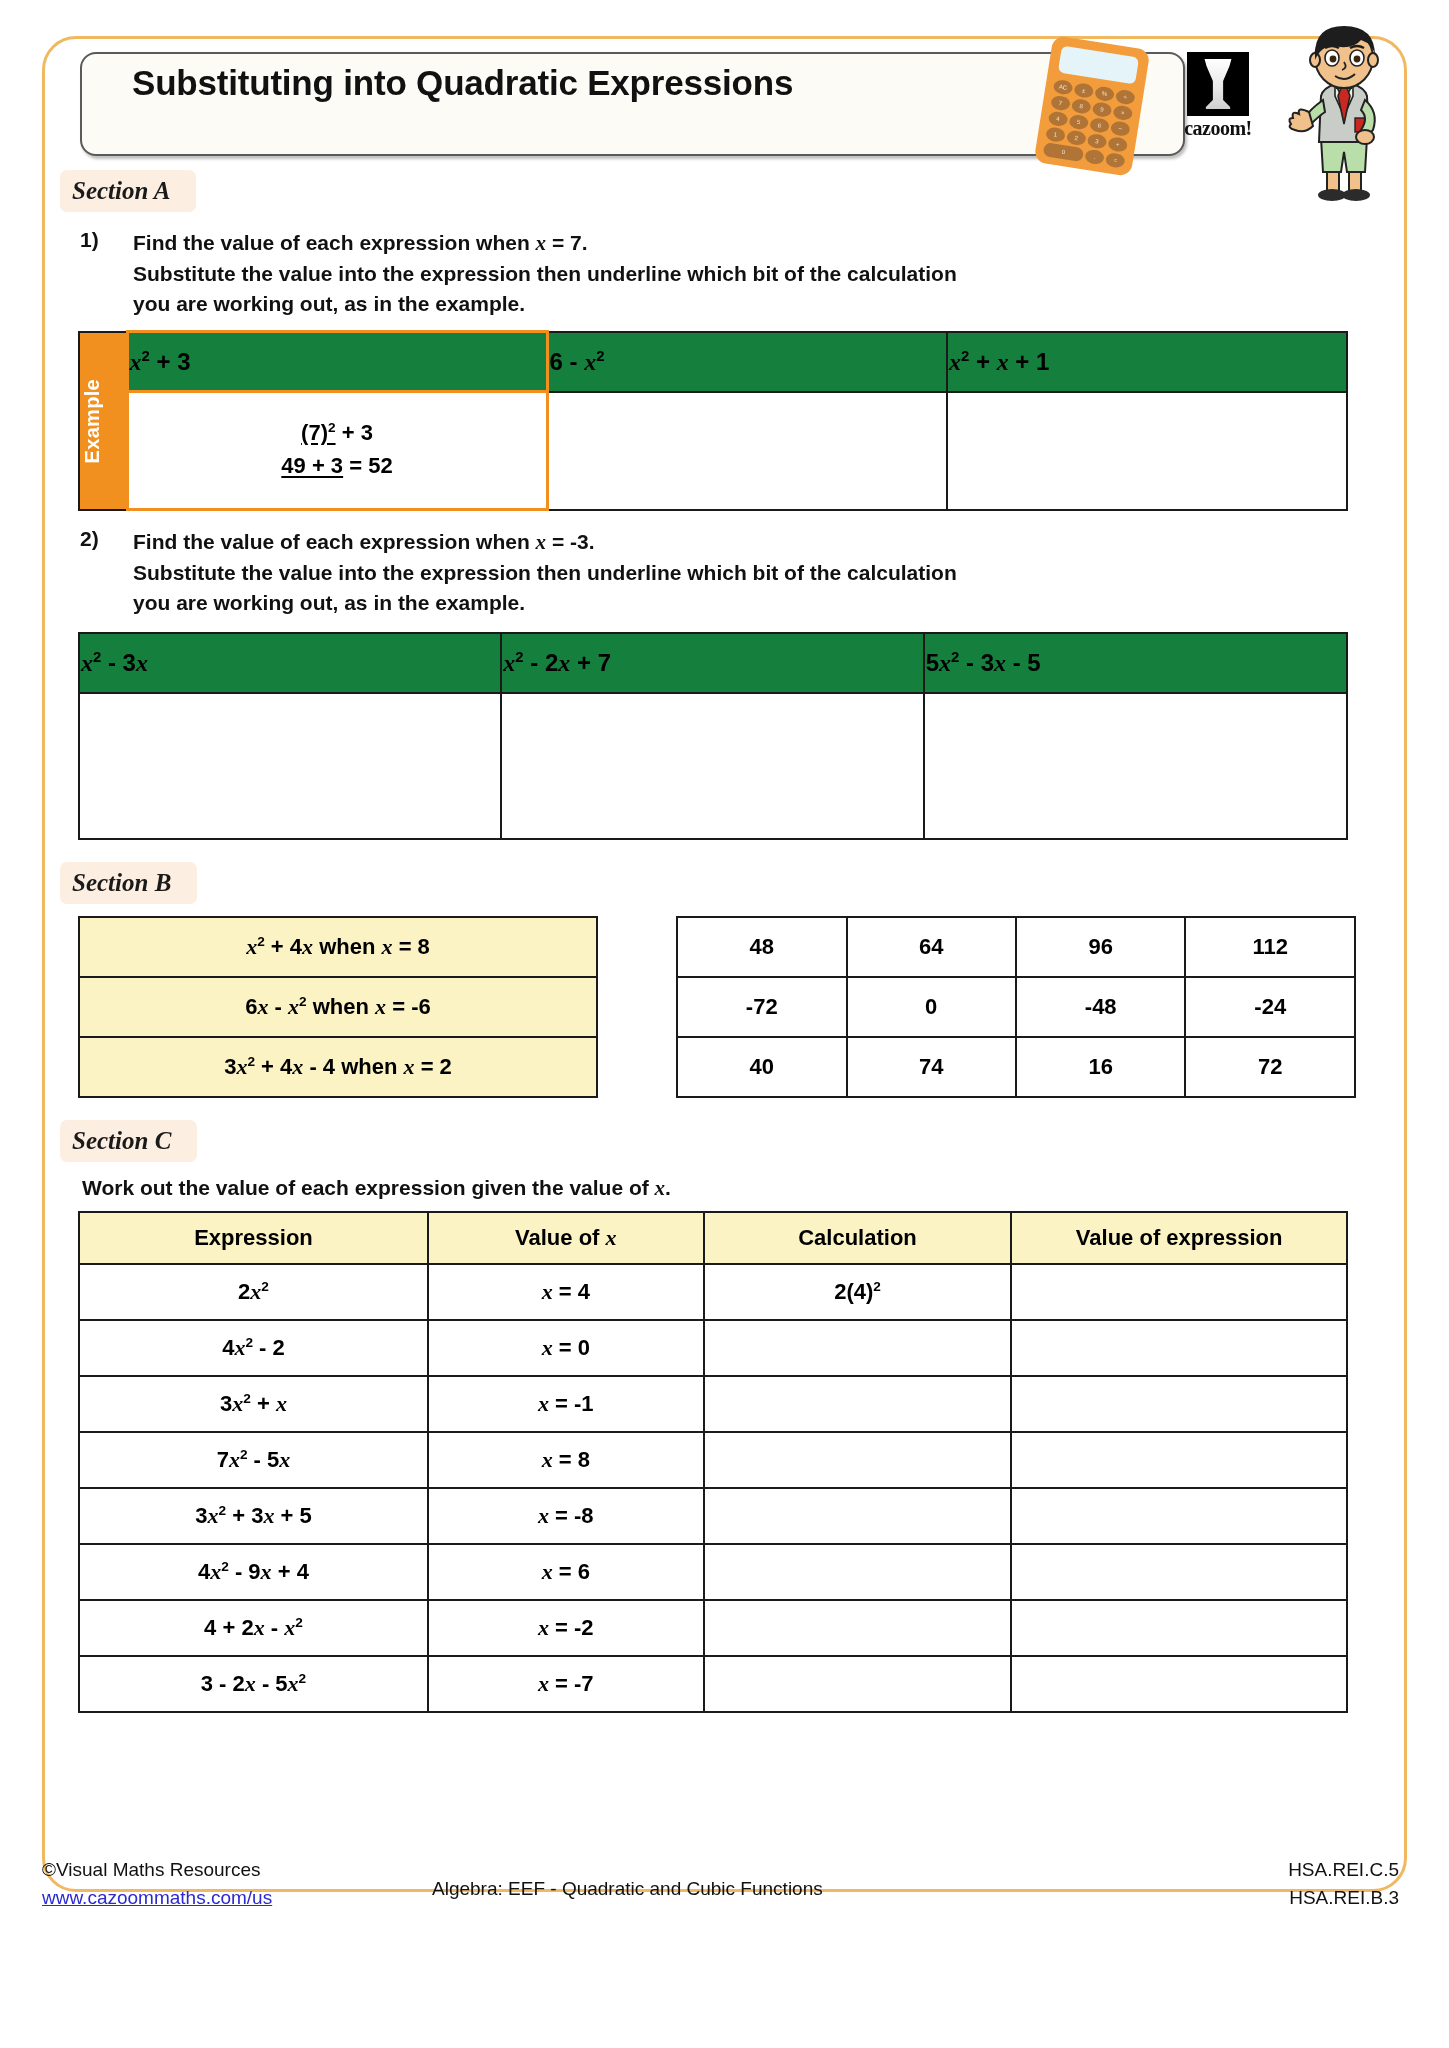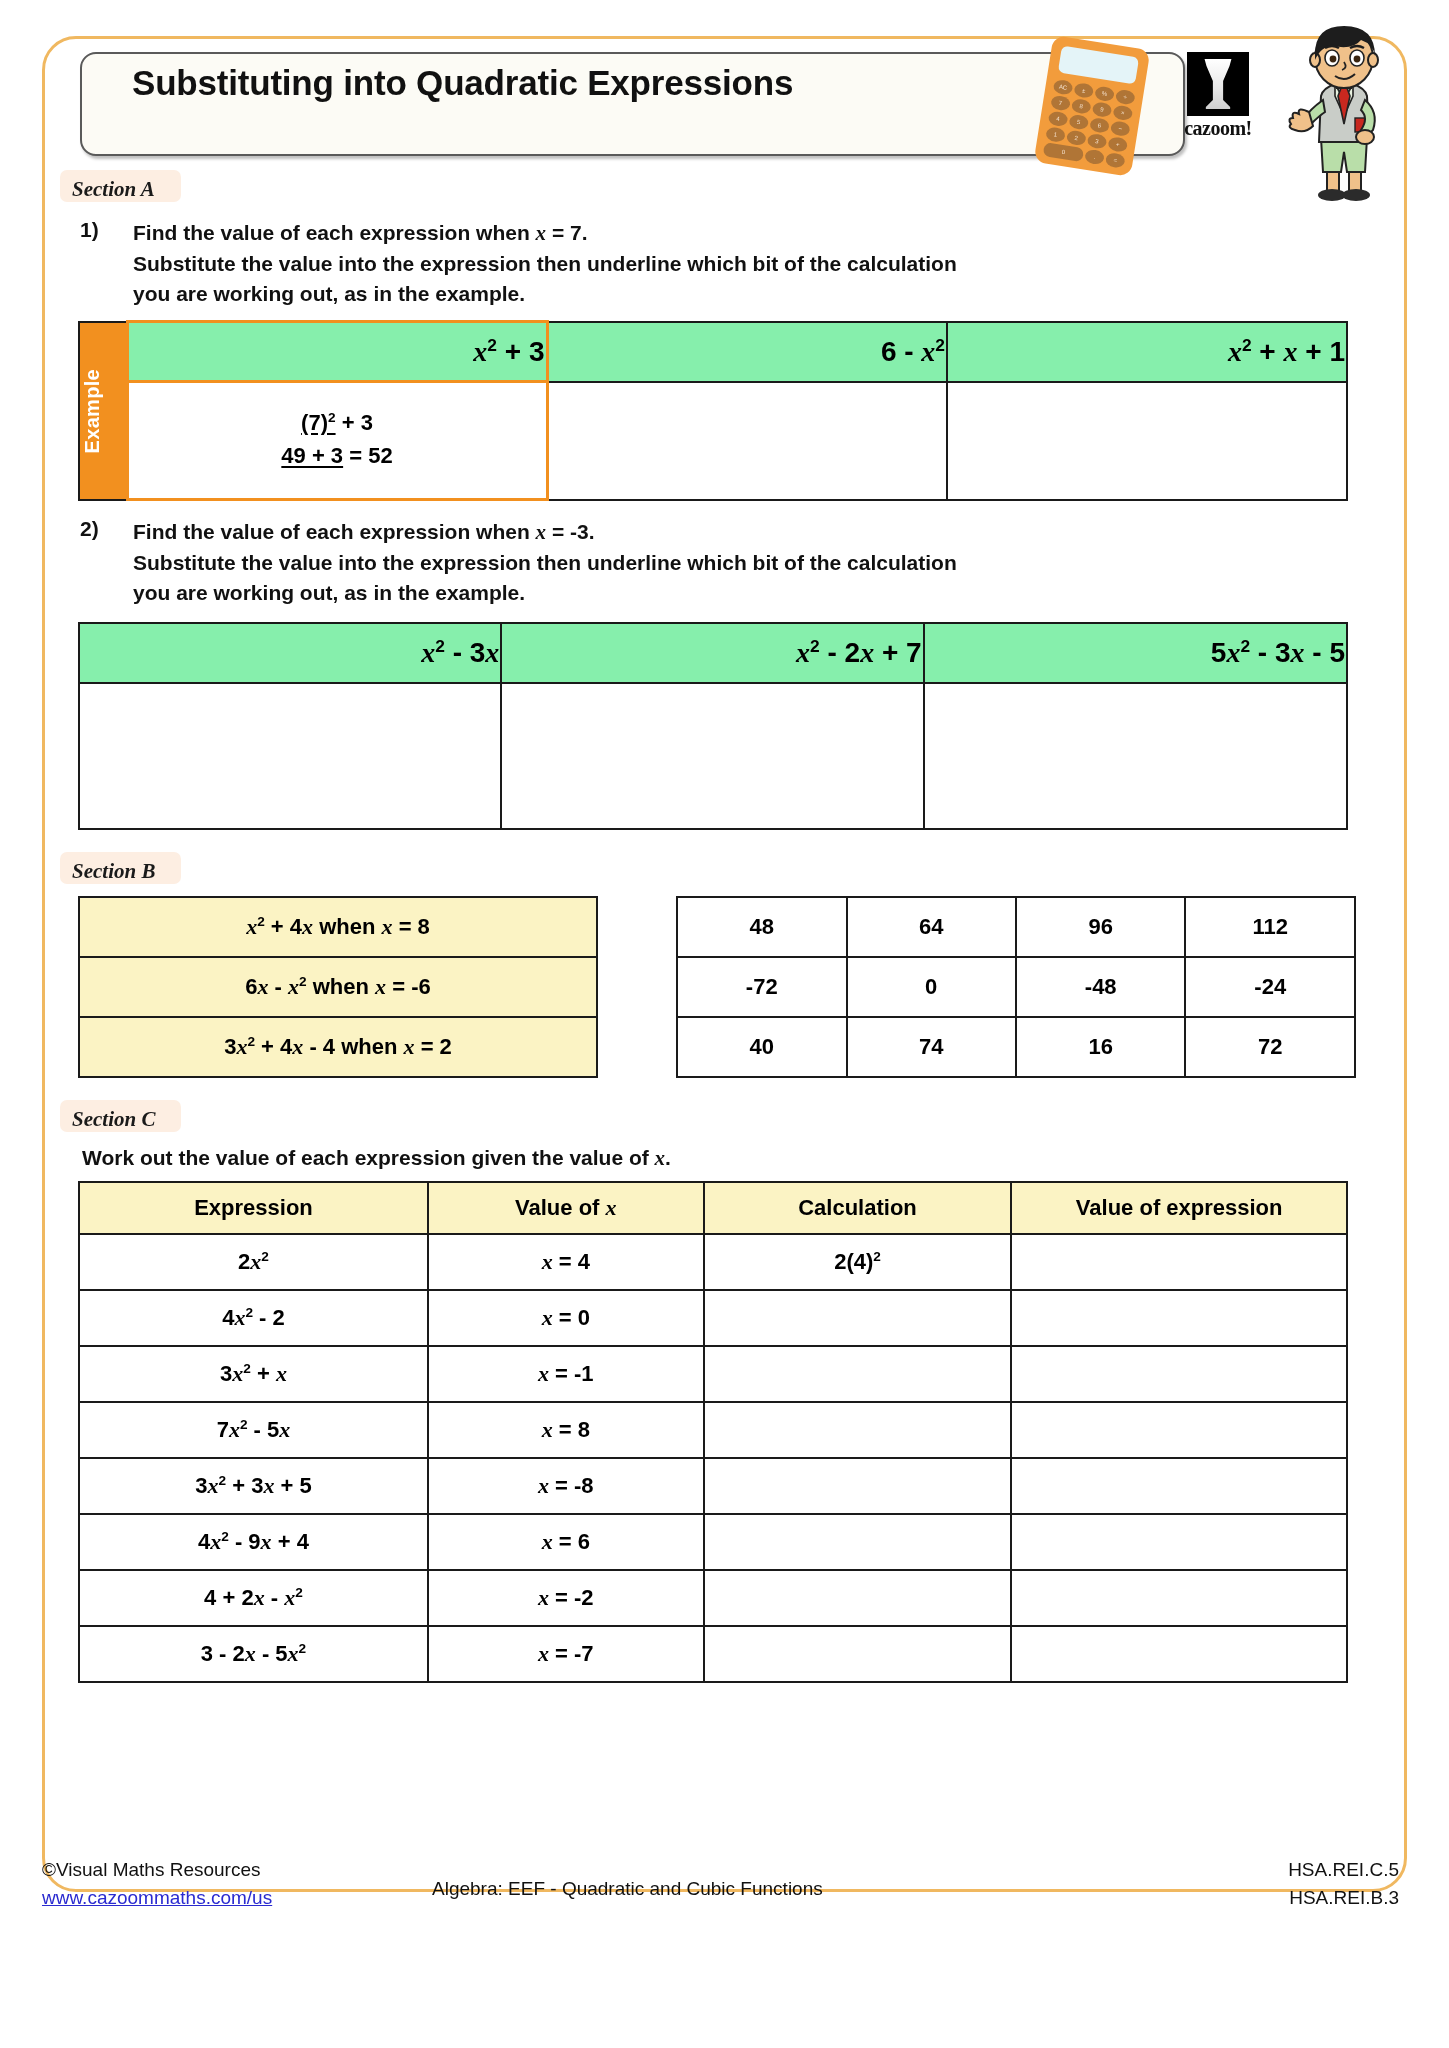--- a/index.html
+++ b/index.html
@@ -127,25 +127,25 @@
   }
 
   
   .boy { position: absolute; left: 1185px; top: -20px; width: 150px; height: 190px; z-index: 5; }
 
   
   .section-banner {
     display: inline-block;
     background: #fdeee2;
     border-radius: 7px;
-    padding: 7px 26px 0 12px;
+    padding: 7px 26px 7px 12px;
     font-family: "Liberation Serif", serif;
     font-style: italic;
     font-weight: bold;
-    font-size: 21px;
+    font-size: 25px;
     color: #1a1a1a;
     margin: 0 17px 0 0;
   }
 
   .q-block { margin: 16px 0 0 0; display: flex; }
   .q-num {
     width: 52px;
     font-size: 21px;
     font-weight: bold;
     padding-left: 20px;
@@ -176,24 +176,24 @@
     writing-mode: vertical-rl;
     transform: rotate(180deg);
     color: #ffffff;
     font-size: 20px;
     font-weight: bold;
     text-align: center;
     letter-spacing: 0.3px;
   }
   .tbl-ex td, .tbl-ex th { border: 2px solid #1a1a1a; }
   .head-yellow {
-    background: #86efac;
+    background: #15803d;
     height: 60px;
-    text-align: right;
-    font-size: 28px;
+    text-align: left;
+    font-size: 24px;
     font-weight: bold;
   }
   .cell-blank { background: #ffffff; height: 118px; }
   .hl-col { border: 3px solid #f2901f !important; }
 
   .ex-work {
     text-align: center;
     font-size: 22px;
     font-weight: bold;
     line-height: 1.5;

